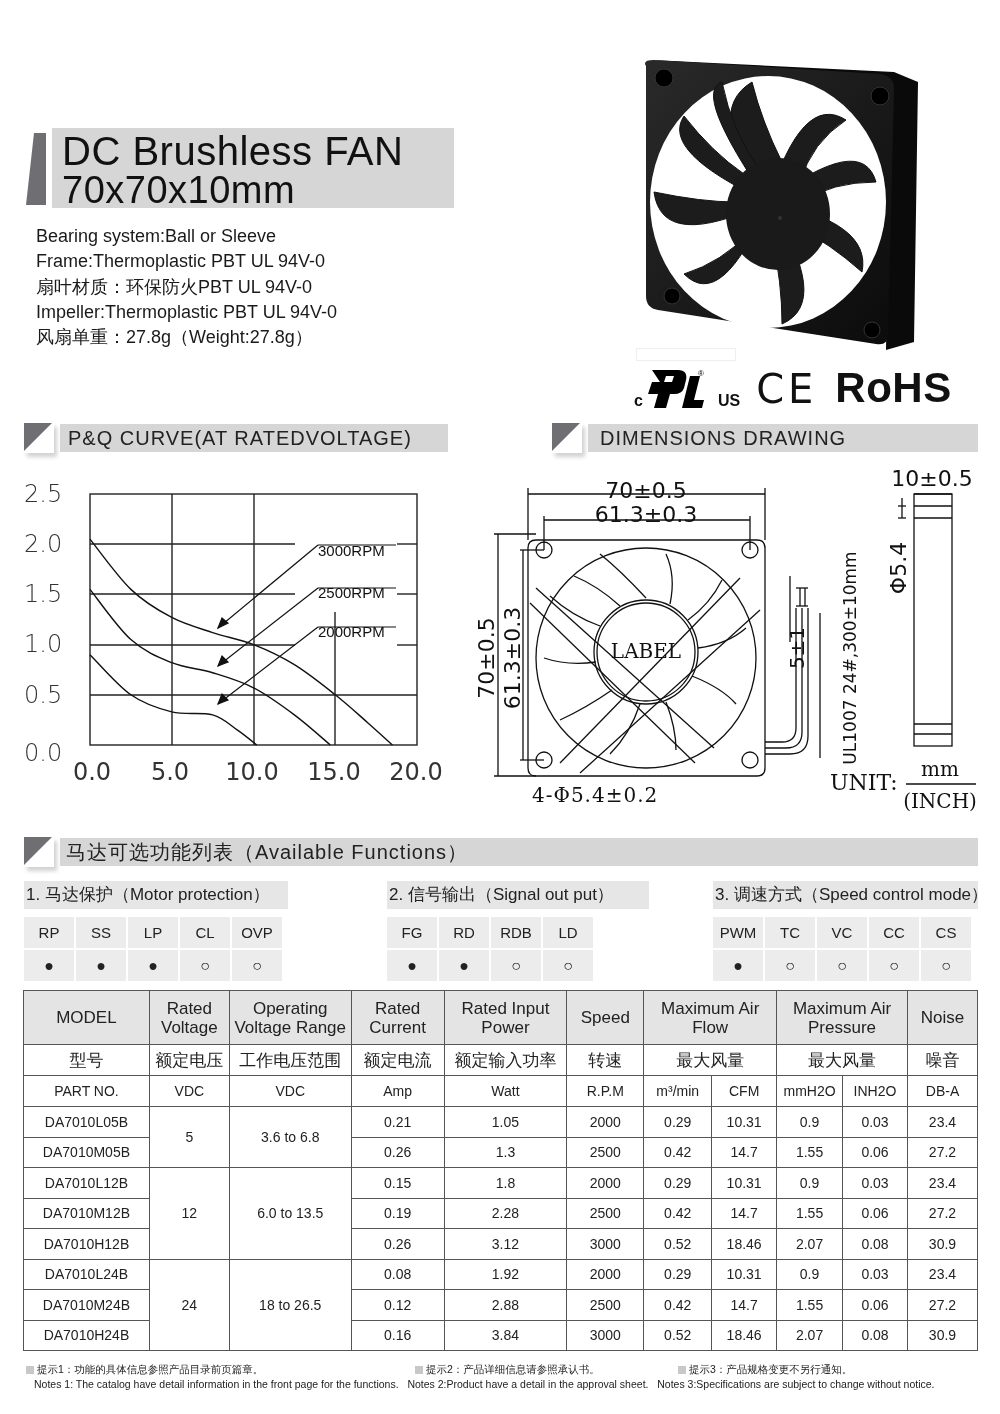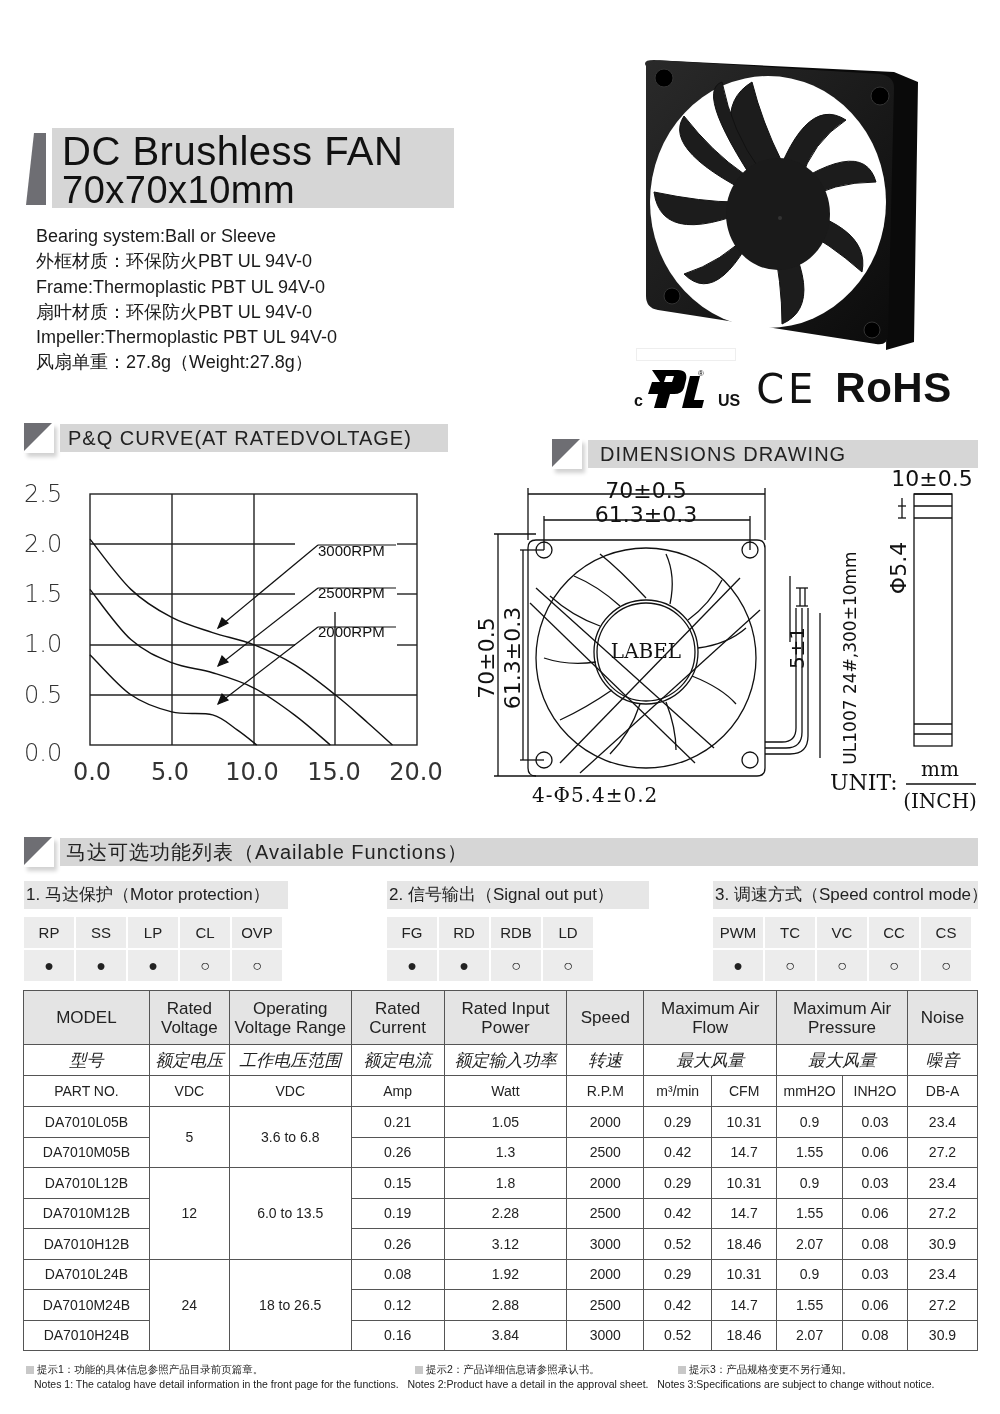--- a/index.html
+++ b/index.html
@@ -40,41 +40,40 @@
   .fg-title { height: 28px; background: #e6e6e6; font-size: 17px; line-height: 28px; padding-left: 2px; color: #222; white-space: nowrap; }
   .fg-grid { display: grid; gap: 2px; }
   .fg-cell { background: #ececec; height: 31px; display: flex; align-items: center; justify-content: center; font-size: 15px; color: #222; font-family: "Liberation Sans Narrow", "Liberation Sans", sans-serif; }
   .fg-cell.lbl { transform-origin: center; }
   .fg-cell .mark { font-size: 16px; }
 
   
   table.spec { position: absolute; left: 23px; top: 990px; width: 955px; border-collapse: collapse; font-size: 14px; color: #222; }
   table.spec td, table.spec th { border: 1.5px solid #555; text-align: center; font-weight: normal; padding: 0; }
   table.spec tr.h1 th { background: #e4e4e4; height: 54px; font-size: 17px; line-height: 19px; }
-  table.spec tr.h2 td { height: 31px; font-size: 17px; background: #fff; font-style: italic; }
+  table.spec tr.h2 td { height: 31px; font-size: 17px; background: #fff; }
   table.spec tr.h3 td { height: 31px; font-size: 14px; }
   table.spec tr.r td { height: 30.5px; font-size: 14px; }
 
   .notes { left: 26px; top: 1362px; font-size: 10.5px; line-height: 14.5px; color: #222; white-space: nowrap; }
   .notes .sq { display: inline-block; width: 8px; height: 8px; background: #c8c8c8; margin-right: 3px; vertical-align: -0.5px; }
 </style>
 </head>
 <body>
 
 <svg class="abs title-slash" viewBox="0 0 20 72">
   <polygon points="8,0 20,0 20,72 0,72" fill="#6e6e73"></polygon>
   <polygon points="14,8 20,8 20,72 6,72" fill="#fff" opacity="0"></polygon>
 </svg>
 <div class="abs title-box"></div>
 <div class="abs title-line1">DC Brushless FAN</div>
 <div class="abs title-line2">70x70x10mm</div>
 
 <div class="abs specs">
   <div>Bearing system:Ball or Sleeve</div>
-  <div>外框材质：环保防火PBT UL 94V-0</div>
   <div>Frame:Thermoplastic PBT UL 94V-0</div>
   <div>扇叶材质：环保防火PBT UL 94V-0</div>
   <div>Impeller:Thermoplastic PBT UL 94V-0</div>
   <div>风扇单重：27.8g（Weight:27.8g）</div>
 </div>
 
 <svg class="abs fan-photo" viewBox="0 0 290 300">
   <defs>
     <linearGradient id="fg" x1="0" y1="0" x2="1" y2="1">
       <stop offset="0" stop-color="#2a2a2a"></stop>
@@ -124,21 +123,21 @@
 
 <div class="abs sec-hdr" style="left:24px; top:423px; width:424px;">
   <svg class="sec-corner" viewBox="0 0 30 30">
       <rect width="30" height="30" fill="#fff"></rect>
       <polygon points="0,0 28,0 0,28" fill="#6e6e73"></polygon>
     </svg>
   <div class="sec-bar" style="width:388px;"></div>
   <div class="sec-text">P&amp;Q CURVE(AT RATEDVOLTAGE)</div>
 </div>
 
-<div class="abs sec-hdr" style="left:552px; top:423px; width:436px;margin-top:16px;">
+<div class="abs sec-hdr" style="left:552px; top:423px; width:436px;">
   <svg class="sec-corner" viewBox="0 0 30 30">
       <rect width="30" height="30" fill="#fff"></rect>
       <polygon points="0,0 28,0 0,28" fill="#6e6e73"></polygon>
     </svg>
   <div class="sec-bar" style="width:390px;"></div>
   <div class="sec-text" style="left:48px;">DIMENSIONS DRAWING</div>
 </div>
 
 <div class="abs sec-hdr" style="left:24px; top:837px; width:954px;">
   <svg class="sec-corner" viewBox="0 0 30 30">

